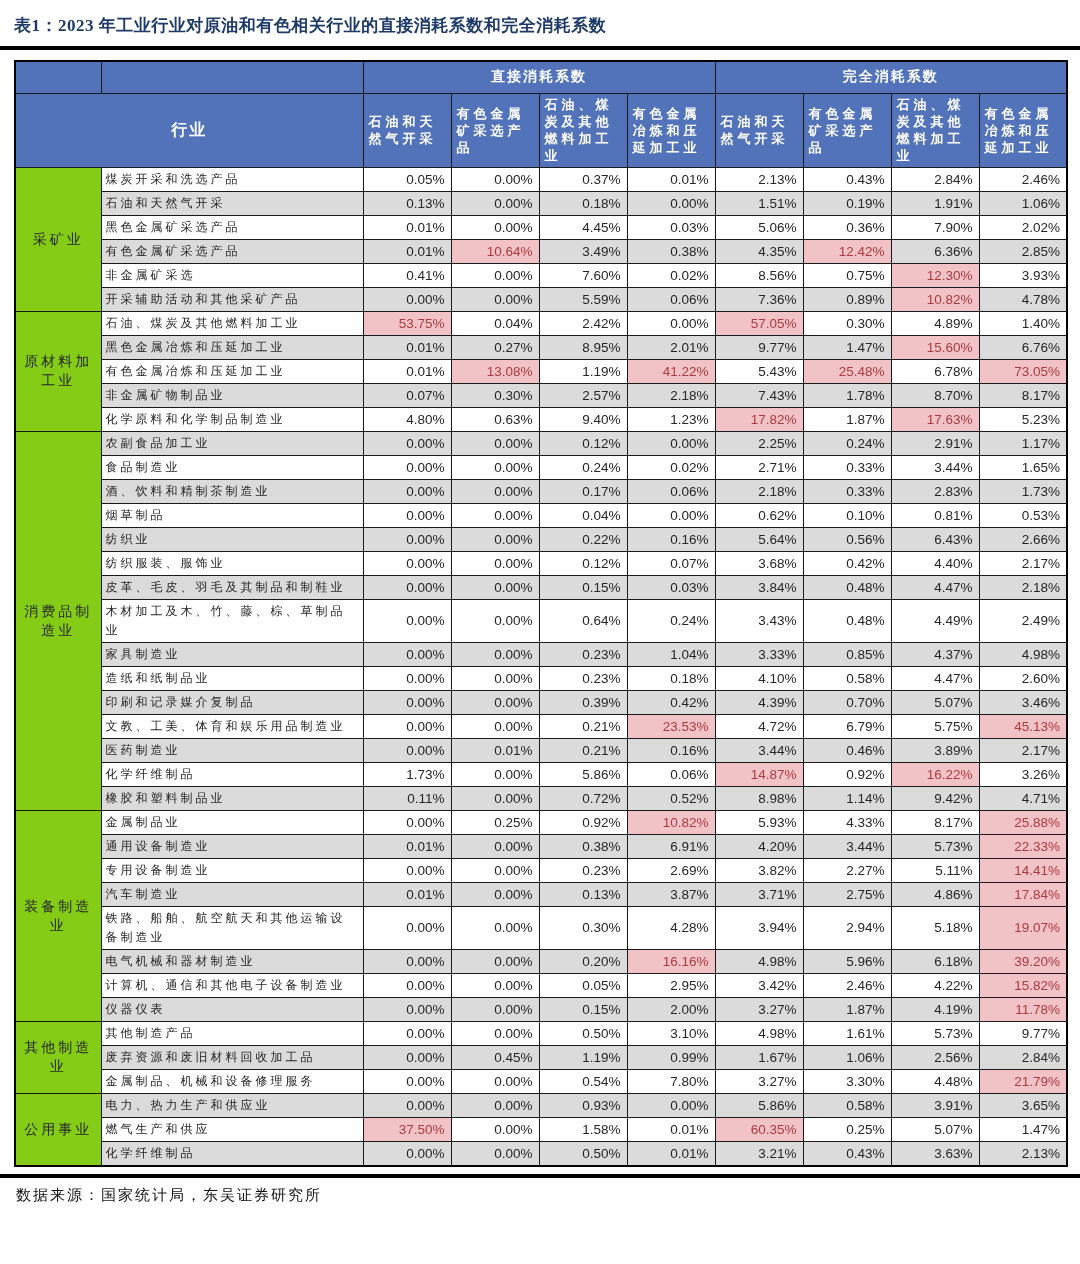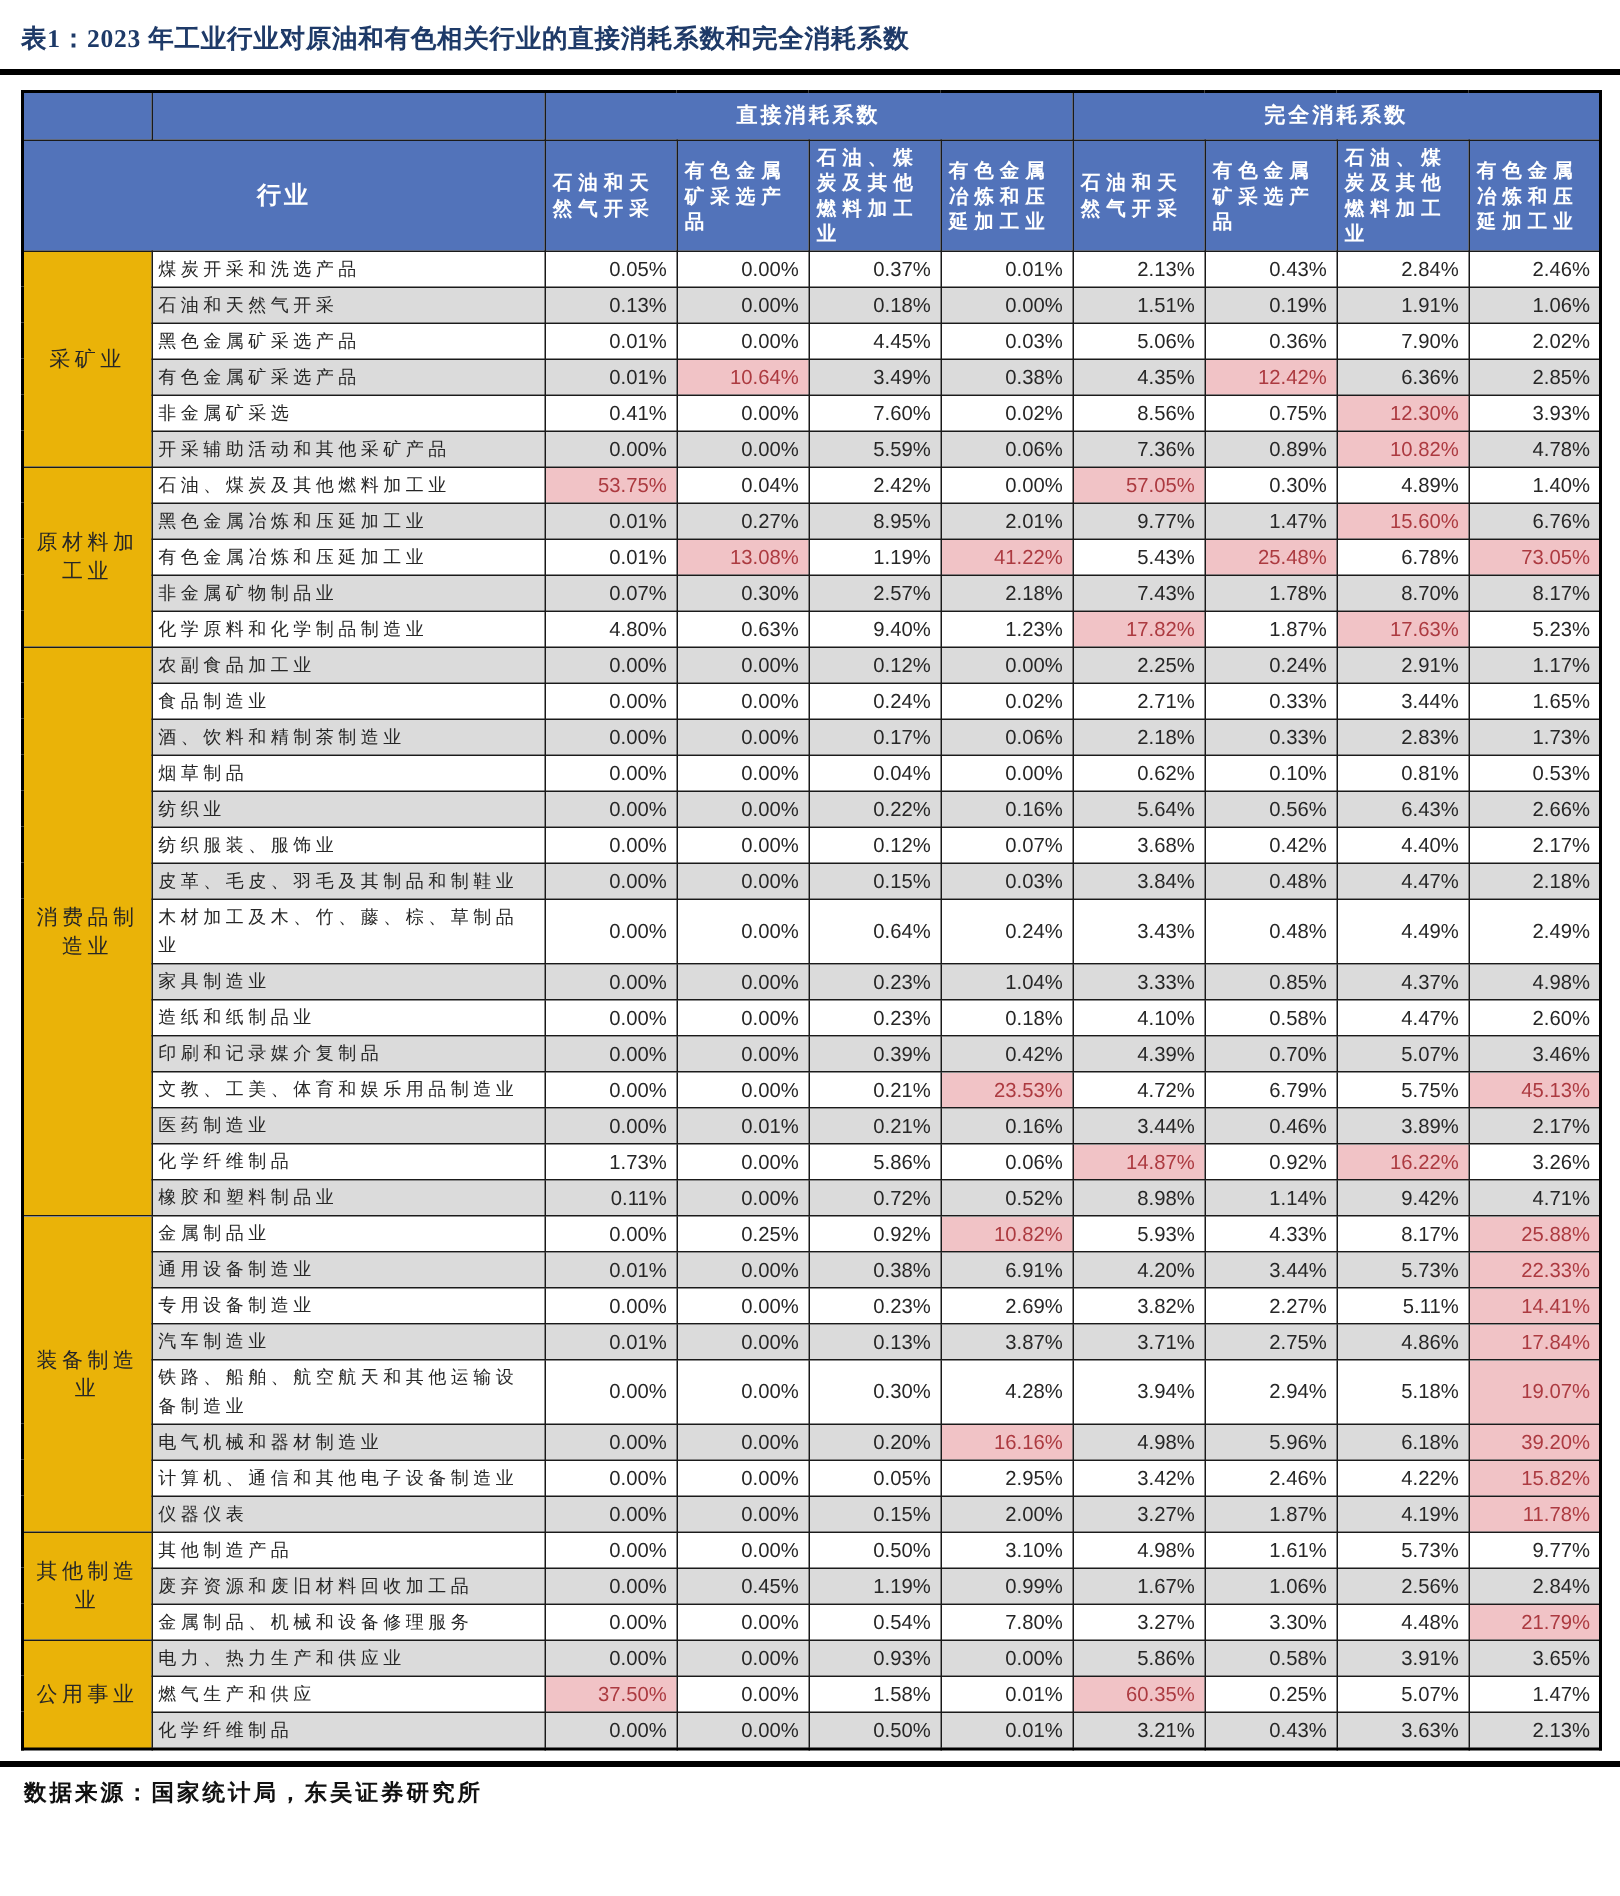--- a/index.html
+++ b/index.html
@@ -49,21 +49,21 @@
     font-weight: bold;
     text-align: left;
     vertical-align: middle;
     padding: 2px 3px 2px 5px;
     line-height: 17px;
     letter-spacing: 4px;
     word-break: break-all;
   }
   tbody tr { height: 24px; }
   td.group {
-    background: #eab308;
+    background: #84cc16;
     text-align: center;
     vertical-align: middle;
     font-size: 14px;
     letter-spacing: 3px;
     line-height: 19px;
     padding: 2px 5px;
     word-break: break-all;
   }
   td.ind {
     text-align: left;
@@ -86,21 +86,20 @@
   td.val.hl {
     background: var(--highlight-bg, #F1C3C6) !important;
     color: var(--highlight-text, #AC3A40);
   }
   .source {
     font-family: "Liberation Serif", "DejaVu Serif", serif;
     font-size: 15px;
     color: #111111;
     padding: 8px 0 0 16px;
     letter-spacing: 2px;
-    font-weight: bold;
   }
 </style>
 </head>
 <body>
 
 <div class="page">
   <div class="title">表1：2023 年工业行业对原油和有色相关行业的直接消耗系数和完全消耗系数</div>
   <div class="rule rule-top"></div>
 
   <table>

